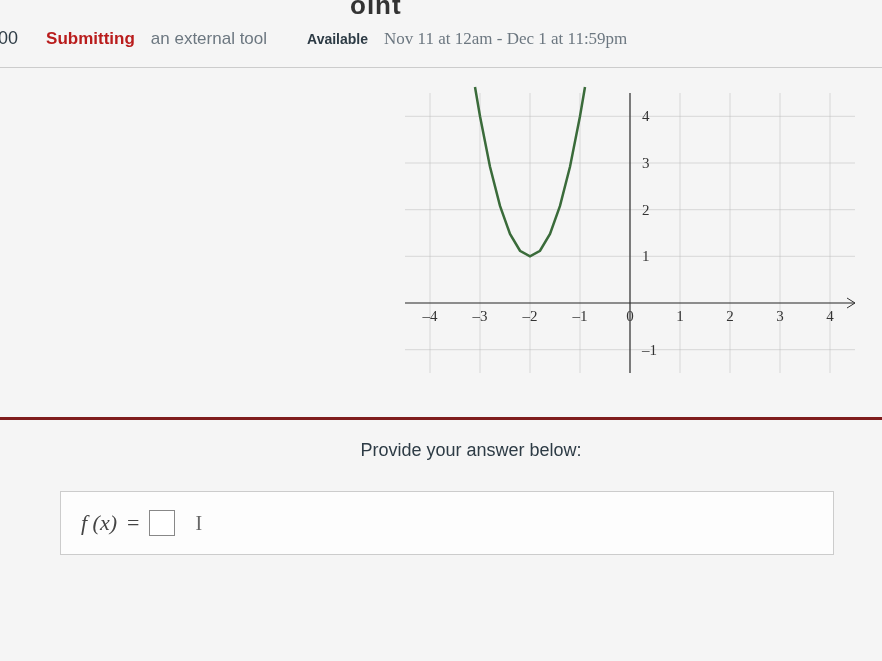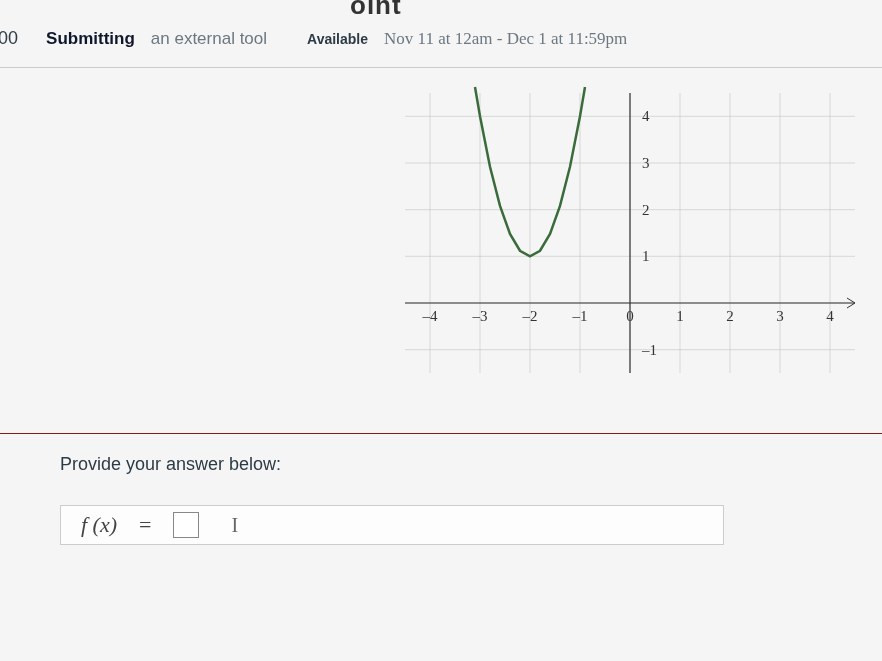--- a/index.html
+++ b/index.html
@@ -29,21 +29,21 @@
     }
     .points {
       font-size: 18px;
       color: #2d3b45;
       margin-left: -12px;
       padding-right: 18px;
     }
     .submitting-label {
       font-size: 17px;
       font-weight: 600;
-      color: #0f172a;
+      color: #b91c1c;
       margin-right: 6px;
     }
     .submitting-value {
       font-size: 17px;
       color: #6c7780;
       margin-right: 30px;
     }
     .available-label {
       font-size: 14px;
       font-weight: 600;
@@ -58,37 +58,38 @@
     .content {
       display: flex;
       padding: 10px 0 20px 50px;
     }
     .chart-wrap {
       margin-left: 350px;
       margin-top: 5px;
     }
     .answer-section {
       padding: 20px 0 0 60px;
-      border-top: 1px solid #7f1d1d;
-      margin-top: 16px;
+      border-top: 3px solid #7f1d1d;
+      margin-top: 0;
+      text-align: center;
     }
     .answer-prompt {
       font-size: 18px;
       color: #2d3b45;
       margin-bottom: 30px;
     }
     .answer-row {
       display: flex;
       align-items: center;
       border: 1px solid #ccc;
       background: #fdfdfd;
-      padding: 6px 20px;
+      padding: 18px 20px;
       margin: 0 10px 0 0;
-      gap: 18px;
-      width: 664px;
+      gap: 6px;
+      width: 774px;
     }
     .fx {
       font-family: "Times New Roman", serif;
       font-style: italic;
       font-size: 22px;
       color: #444;
     }
     .equals {
       font-family: "Times New Roman", serif;
       font-size: 22px;

